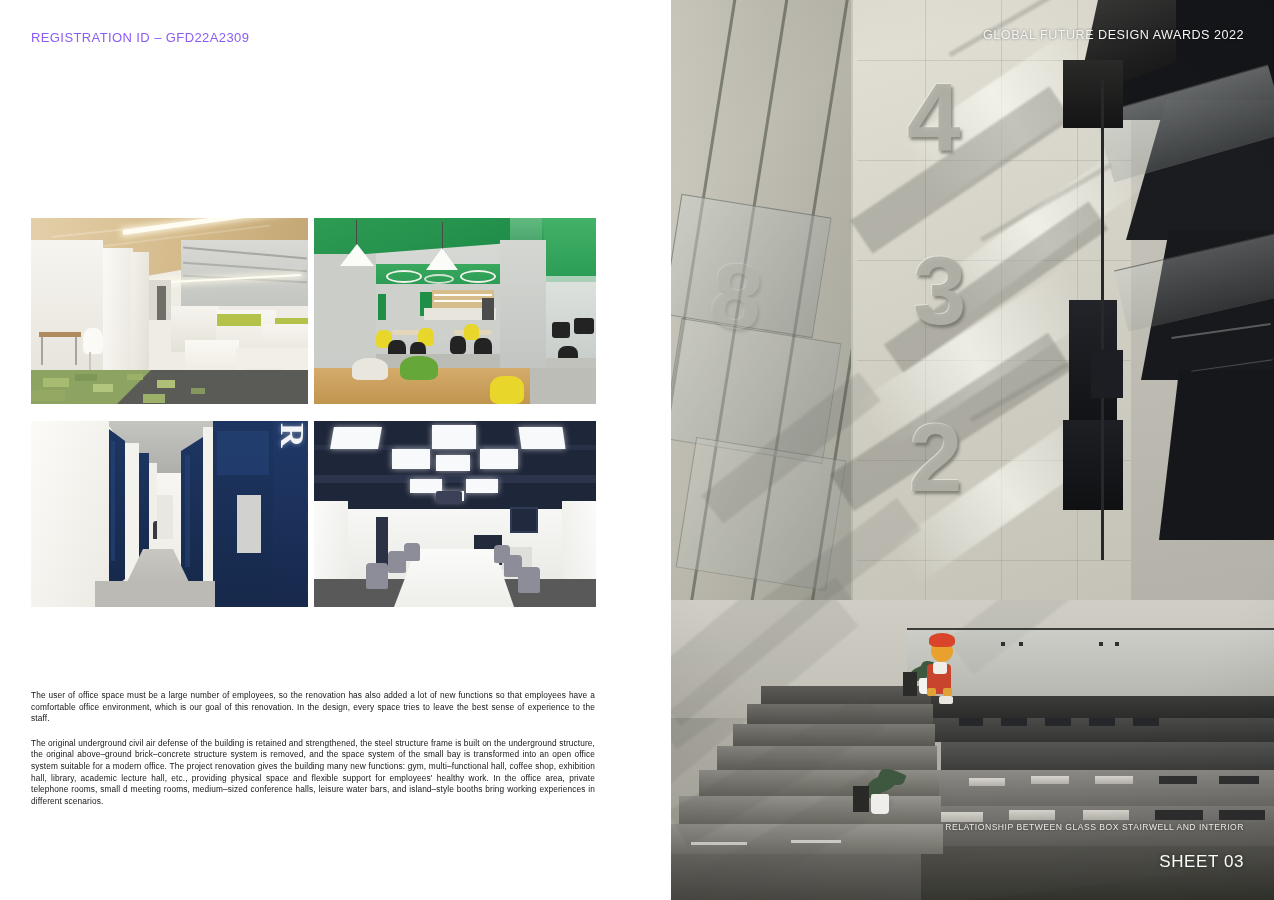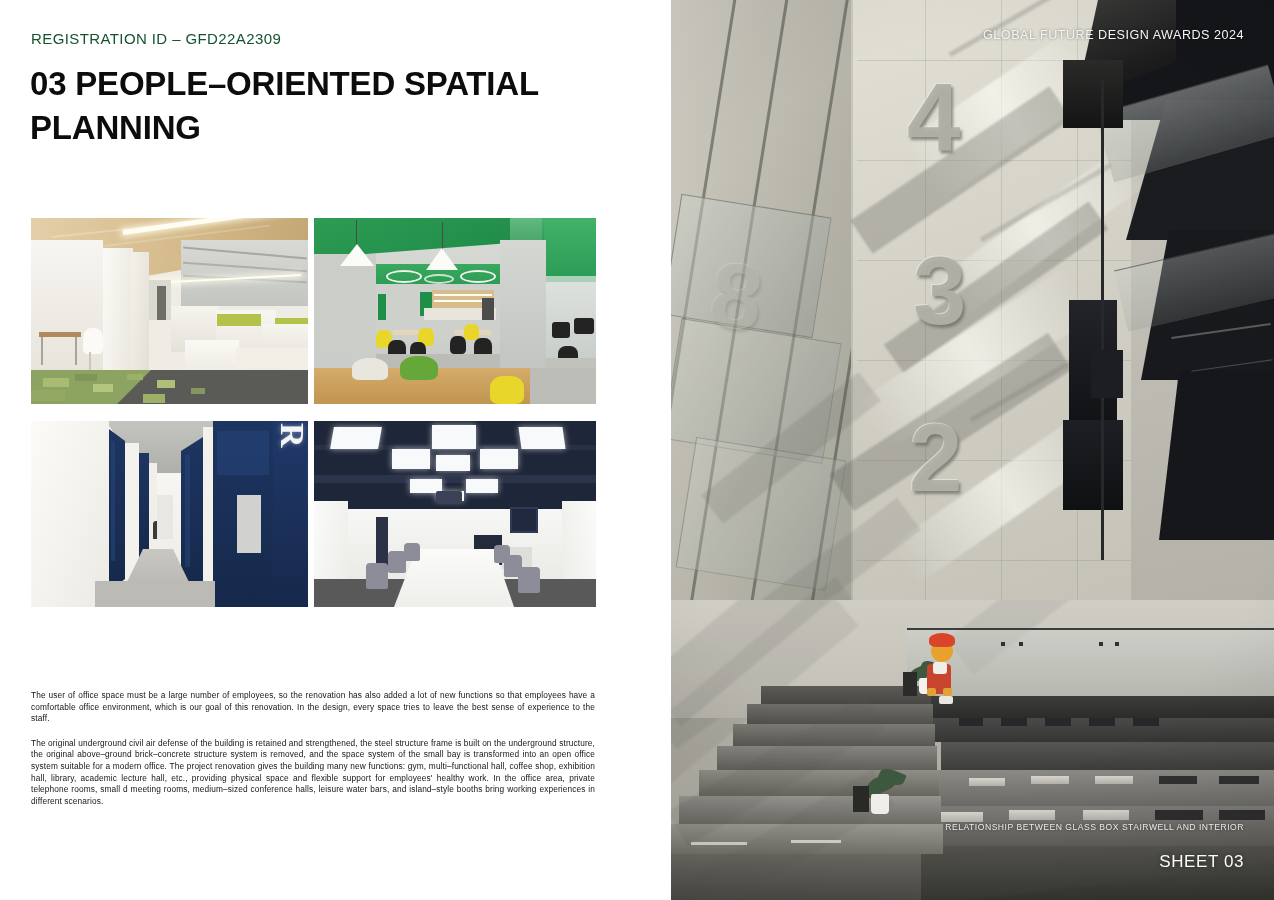--- a/index.html
+++ b/index.html
@@ -3,21 +3,21 @@
 <meta charset="utf-8">
 <style>
   html,body{margin:0;padding:0;background:#ffffff;}
   body{width:1274px;height:900px;font-family:"Liberation Sans",sans-serif;overflow:hidden;}
 
   .sheet{position:relative;width:1274px;height:900px;background:#fff;overflow:hidden;}
 
   
   .left-col{position:absolute;left:0;top:0;width:671px;height:900px;background:#fff;}
 
-  .reg-id{position:absolute;left:31px;top:30px;font-size:15px;letter-spacing:.4px;color:#14532d;white-space:nowrap;}
+  .reg-id{position:absolute;left:31px;top:30px;font-size:13px;letter-spacing:.4px;color:#8b5cf6;white-space:nowrap;}
 
   .title{position:absolute;left:30px;top:62px;width:560px;font-size:33px;line-height:1.33;font-weight:700;letter-spacing:-.2px;color:#0c0c0c;}
 
   
   .grid{position:absolute;left:31px;top:218px;width:565px;}
   .row{display:flex;gap:6px;}
   .row.r2{margin-top:17px;}
   .cell{position:relative;overflow:hidden;}
   .cell.c1{width:277px;height:186px;}
   .cell.c2{width:282px;height:186px;}
@@ -157,21 +157,20 @@
 </style>
 </head>
 <body>
 
 <div class="sheet">
 
   <div class="left-col">
 
     <div class="reg-id">REGISTRATION ID – GFD22A2309</div>
 
-    <div class="title">03 PEOPLE–ORIENTED SPATIAL PLANNING</div>
 
     <div class="grid">
 
       <div class="row r1">
 
         <div class="cell c1">
           <div class="pic">
             <div class="a-wall" style="left:0;top:0;width:100%;height:100%;background:#efece5;"></div>
             <div class="a-ceil" style="left:0;top:0;width:277px;height:78px;clip-path:polygon(0 0,277px 0,277px 30px,0 78px);"></div>
             <div class="a-ceilstripe" style="left:20px;top:6px;width:230px;height:2px;transform:rotate(-6deg);opacity:.5;"></div>
@@ -486,18 +485,18 @@
         <div class="figure-head" style="left:260px;top:40px;width:22px;height:22px;"></div>
         <div class="figure-cap" style="left:258px;top:33px;width:26px;height:14px;"></div>
         <div class="figure-body" style="left:256px;top:88px;width:9px;height:8px;background:#e0a136;border-radius:2px;"></div>
         <div class="figure-body" style="left:272px;top:88px;width:9px;height:8px;background:#e0a136;border-radius:2px;"></div>
         <div class="bench" style="left:268px;top:96px;width:14px;height:8px;background:#e9e7e0;border-radius:2px;"></div>
       </div>
 
       <div class="vignette"></div>
     </div>
 
-    <div class="hdr-award">GLOBAL FUTURE DESIGN AWARDS 2024</div>
+    <div class="hdr-award">GLOBAL FUTURE DESIGN AWARDS 2022</div>
     <div class="cap-right">RELATIONSHIP BETWEEN GLASS BOX STAIRWELL AND INTERIOR</div>
     <div class="sheet-no">SHEET 03</div>
   </div>
 
 </div>
 
 </body></html>

